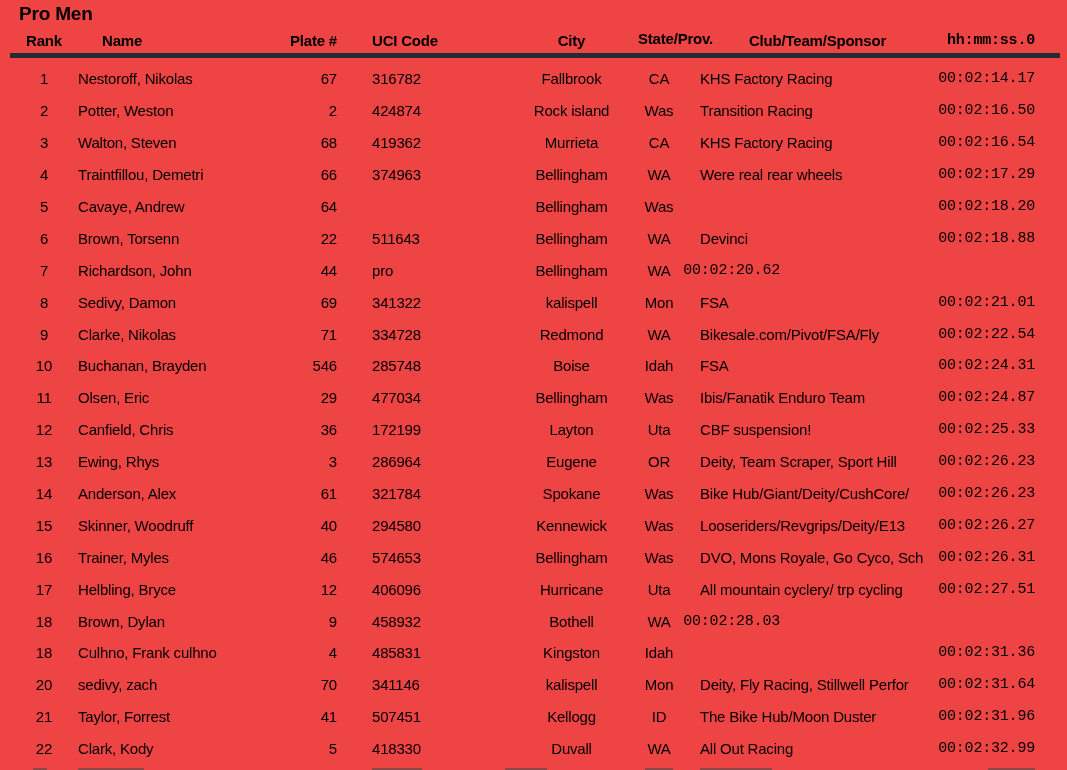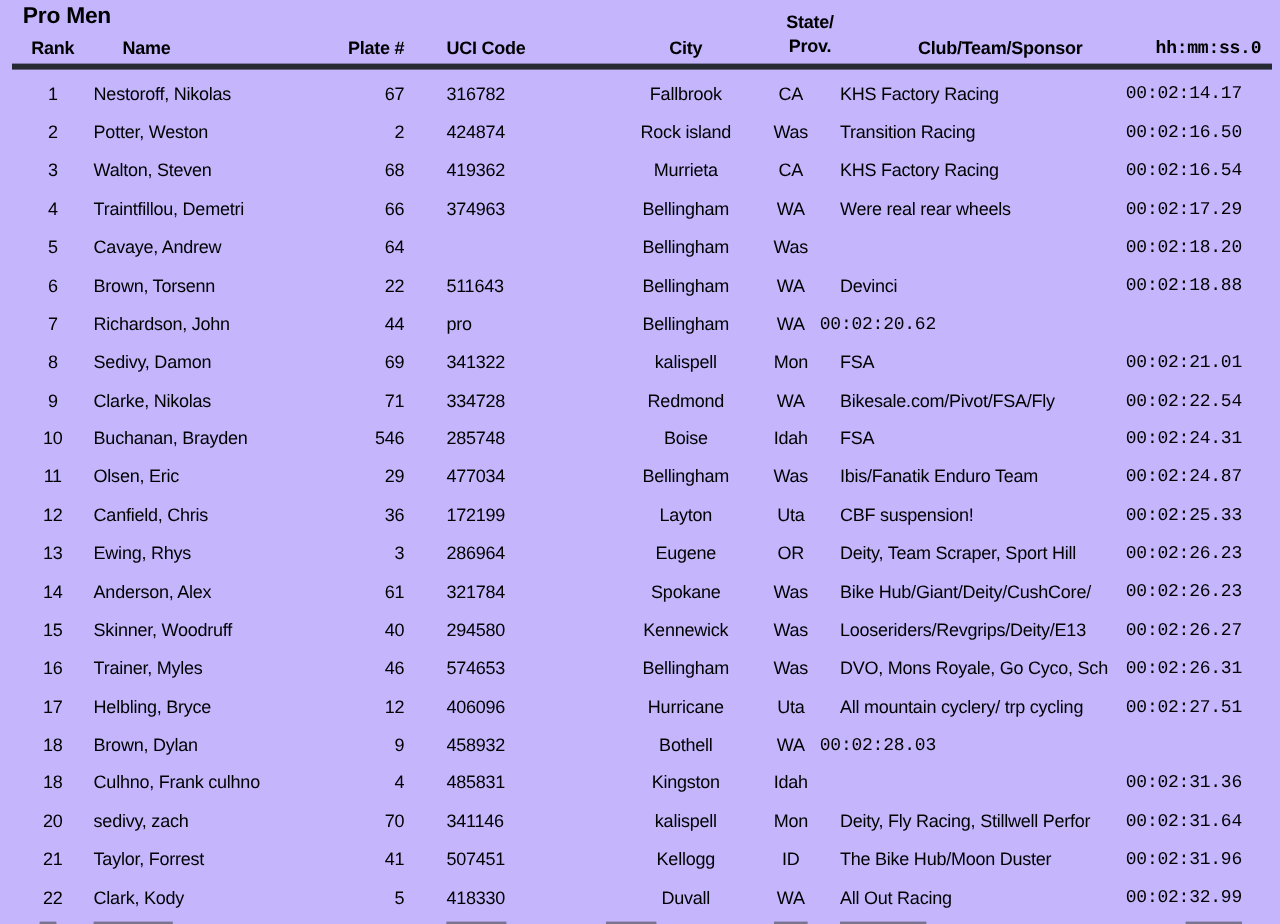--- a/index.html
+++ b/index.html
@@ -1,20 +1,20 @@
 <!DOCTYPE html>
 <html><head>
 <meta charset="utf-8">
 <style>
   html, body { margin: 0; padding: 0; background: #ffffff; }
   .sheet {
     position: relative;
     width: 1067px;
     height: 770px;
-    background: #c4b5fd;
+    background: #ef4444;
     overflow: hidden;
     font-family: "Liberation Sans", "DejaVu Sans", sans-serif;
     color: #000000;
   }
   .title {
     position: absolute;
     left: 19px;
     top: 3px;
     font-size: 19px;
     font-weight: 700;
@@ -55,24 +55,23 @@
   .col-plate { width: 49px;  text-align: right; }
   .col-uci   { width: 133px; margin-left: 35px; text-align: left; }
   .col-city  { width: 133px; text-align: center; }
   .col-state { width: 42px;  text-align: center; }
   .col-club  { width: 235px; margin-left: 20px; text-align: left; overflow: hidden; }
   .col-time  { width: 100px; text-align: right; font-family: Liberation Mono, monospace; }
   .header-row .col-name { padding-left: 24px; }
   .header-row .col-club { text-align: center; overflow: visible; }
   .state-header {
     display: flex;
-    flex-direction: column;
-    align-items: center;
+    flex-direction: row;
+    align-items: flex-end;
     line-height: 1.35;
-    margin-left: 16px;
   }
   .state-header span { white-space: nowrap; }
   .fragment {
     position: absolute;
     height: 2px;
     background: #4a4a4a;
     opacity: 0.6;
     bottom: 0;
   }
 </style>

